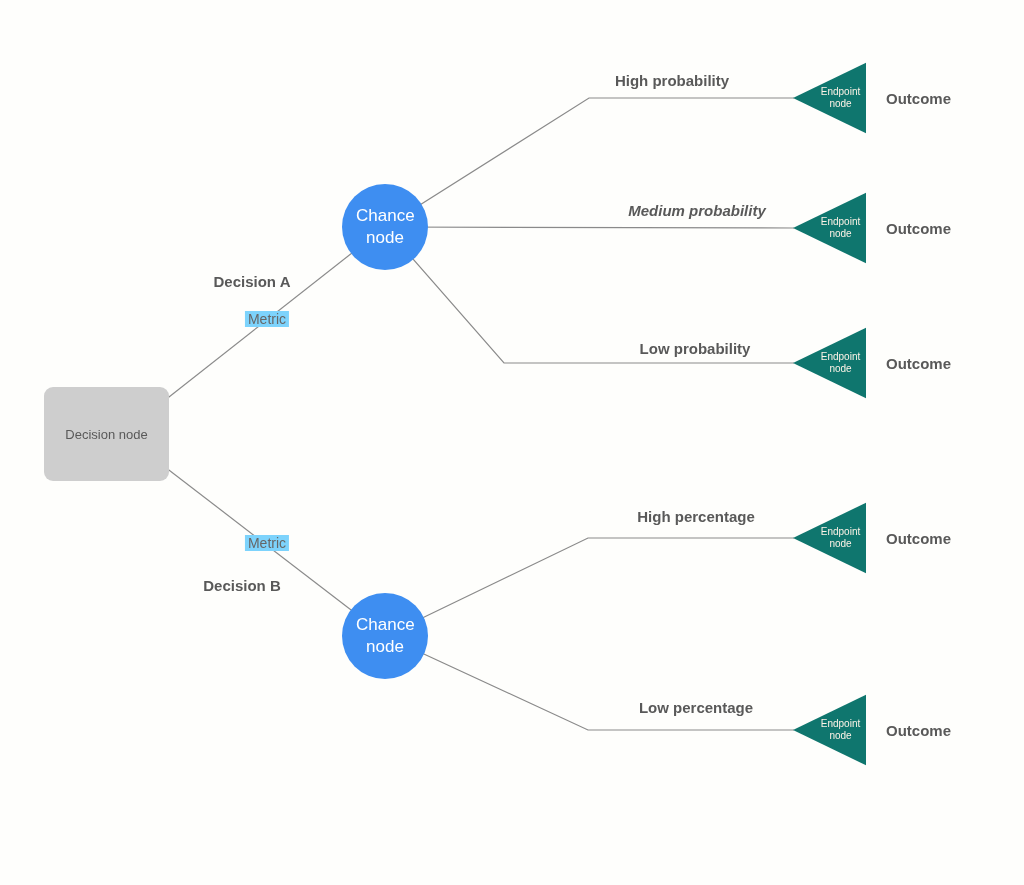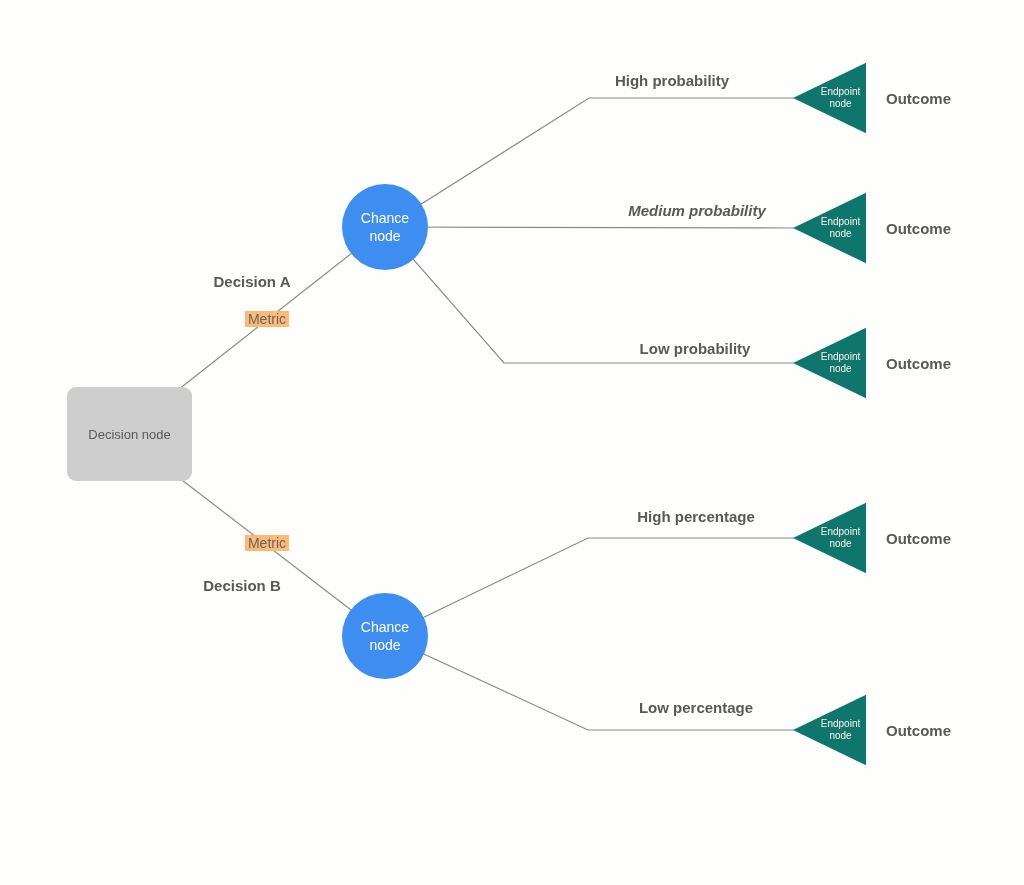--- a/index.html
+++ b/index.html
@@ -17,32 +17,32 @@
     position: absolute; left: 0; top: 0;
     width: 1024px; height: 885px;
   }
   .edges-layer path {
     fill: none;
     stroke: #8a8a8a;
     stroke-width: 1.2;
   }
   .node { position: absolute; display: flex; align-items: center; justify-content: center; }
   .decision-rect {
-    left: 67px; top: 387px; width: 125px; height: 94px;
+    left: 44px; top: 387px; width: 125px; height: 94px;
     background: #cecece;
     border-radius: 9px;
     color: #595959;
     font-size: 13px;
   }
   .chance-circle {
     width: 86px; height: 86px;
     border-radius: 50%;
     background: #3e8ef1;
     color: #ffffff;
-    font-size: 14px;
+    font-size: 17px;
     text-align: center;
     line-height: 1.3;
     padding: 0 14px;
     box-sizing: border-box;
   }
   .chance-a { left: 342px; top: 184px; }
   .chance-b { left: 342px; top: 593px; }
   .endpoint-tri {
     left: 793px; width: 73px; height: 72px;
     background: #0f766e;
@@ -61,21 +61,21 @@
   .ep-5 { top: 694px; }
   .lbl {
     position: absolute;
     transform: translate(-50%, -50%);
     white-space: nowrap;
     color: #595959;
   }
   .lbl-bold { font-weight: bold; font-size: 15px; }
   .lbl-metric {
     font-size: 14px; color: #666666;
-    background: #fdba74; padding: 0 3px;
+    background: #7dd3fc; padding: 0 3px;
   }
   .outcome-lbl {
     position: absolute;
     left: 886px;
     transform: translateY(-50%);
     font-weight: bold; font-size: 15px;
     color: #595959;
     white-space: nowrap;
   }
   .node-text { width: 100%; text-align: center; }

